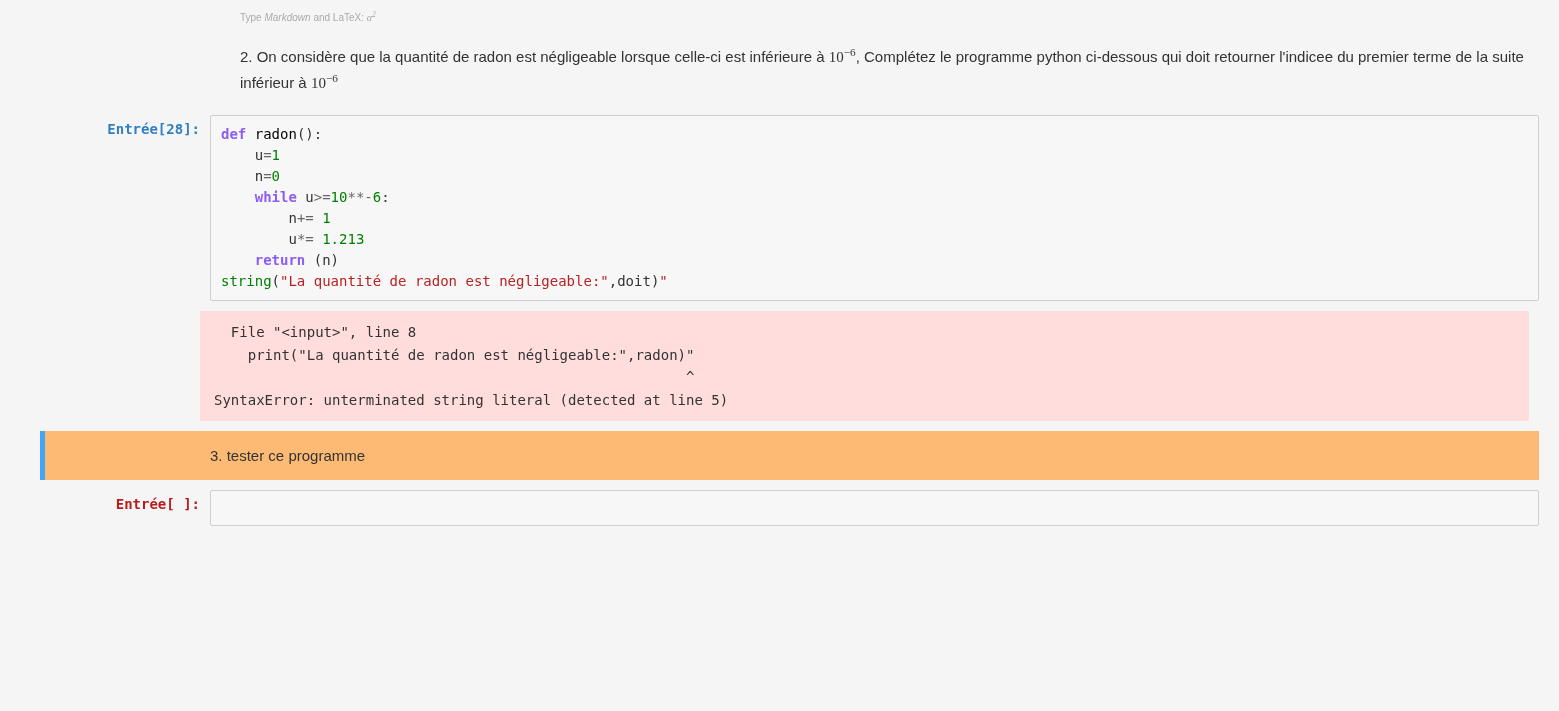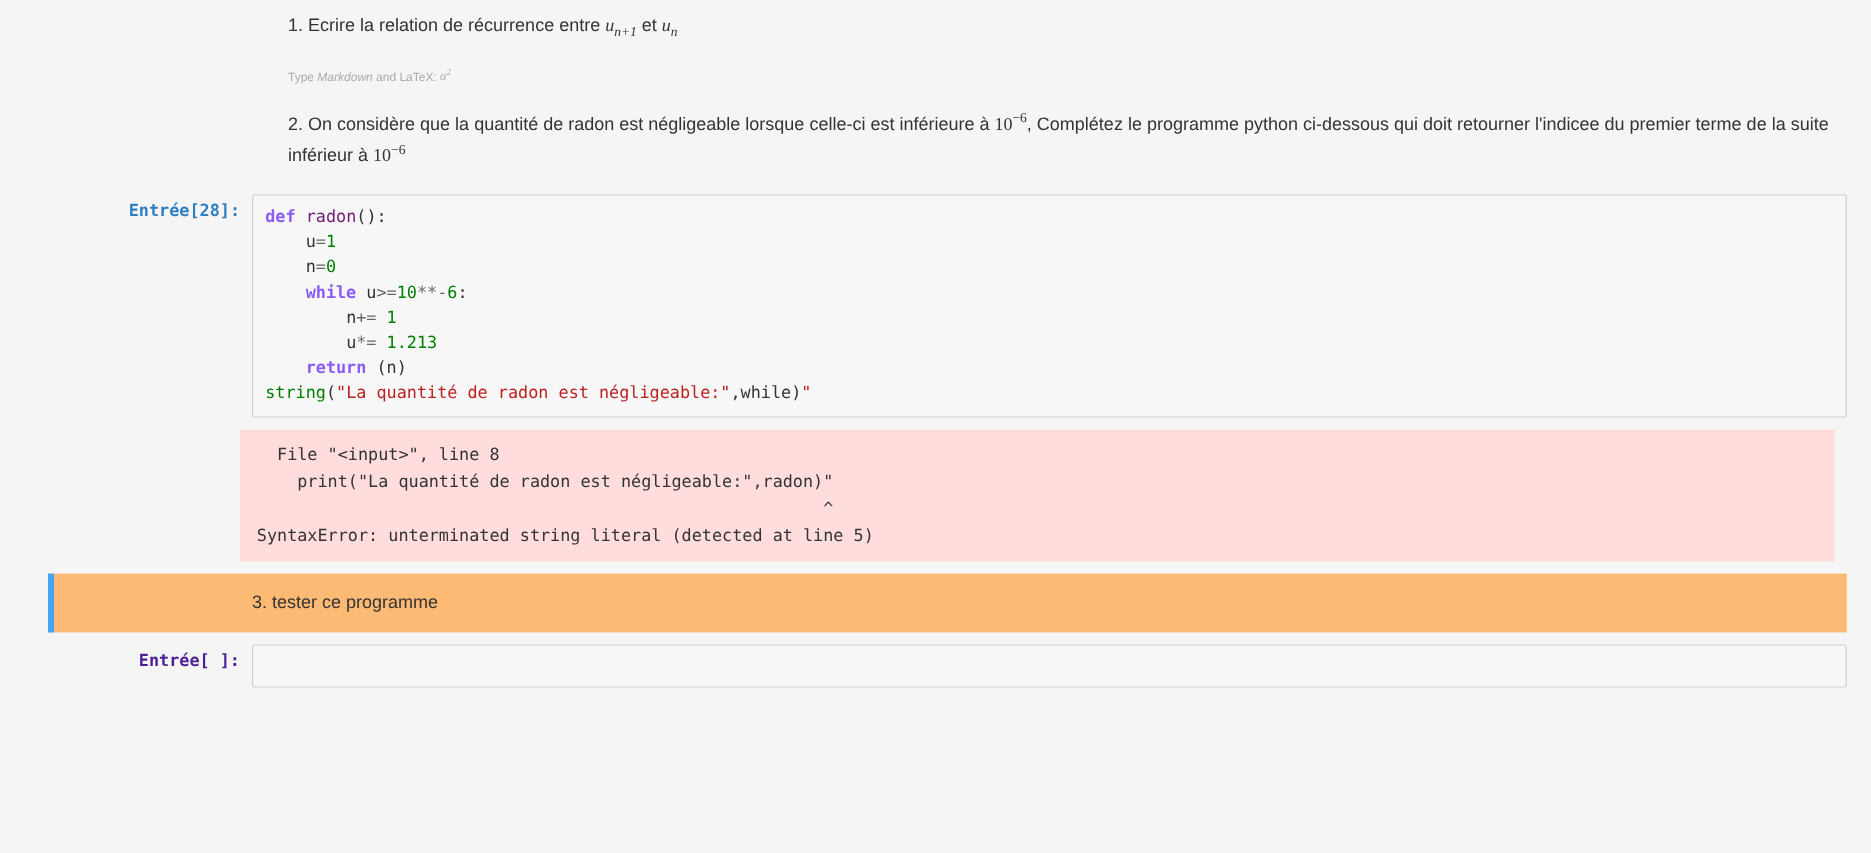--- a/index.html
+++ b/index.html
@@ -50,21 +50,21 @@
       width: 160px;
       flex-shrink: 0;
       text-align: right;
       font-family: "DejaVu Sans Mono", Menlo, Consolas, monospace;
       font-size: 14px;
       color: #307fc1;
       padding: 6px 10px 0 0;
       font-weight: bold;
     }
     .prompt-empty {
-      color: #4c1d95;
+      color: #b91c1c;
     }
     .code-area {
       flex: 1;
       background: #f7f7f7;
       border: 1px solid #cfcfcf;
       border-radius: 2px;
       padding: 8px 10px;
       font-family: "DejaVu Sans Mono", Menlo, Consolas, monospace;
       font-size: 14px;
       line-height: 1.5;
@@ -96,55 +96,51 @@
       width: 155px;
       flex-shrink: 0;
     }
     .selected-cell .content {
       flex: 1;
       padding: 16px 10px;
       font-size: 15px;
       color: #333;
     }
     .kw { color: #8b5cf6; font-weight: bold; }
-    .def-name { color: #701a75; margin-top: 38px; }
+    .def-name { color: #000000; margin-top: 38px; }
     .builtin { color: #008000; }
     .string { color: #ba2121; }
     .number { color: #008000; }
     .op2 { color: #666666; }
   </style>
 </head>
 <body>
 
 <div class="container">
 
-  <div class="markdown-cell">
-    <span>1.</span>
-    <span>Ecrire la relation de récurrence entre </span><span class="math"><span>u</span><span class="subscript">n+1</span></span><span> et </span><span class="math"><span>u</span><span class="subscript">n</span></span>
-  </div>
 
   <div class="markdown-instruction">
     <span>Type </span><em>Markdown</em><span> and LaTeX: </span><span class="math"><span>α</span><span class="superscript">2</span></span>
   </div>
 
   <div class="markdown-cell">
     <span>2.</span>
     <span>On considère que la quantité de radon est négligeable lorsque celle-ci est inférieure à </span><span class="math" style="font-style:normal;"><span>10</span><span class="superscript">−6</span></span><span>, Complétez le programme python ci-dessous qui doit retourner l'indicee du premier terme de la suite inférieur à </span><span class="math" style="font-style:normal;"><span>10</span><span class="superscript">−6</span></span>
   </div>
 
   <div class="cell-row">
     <div class="prompt">Entrée[28]:</div>
     <div class="code-area"><span class="kw">def</span> <span class="def-name">radon</span><span>(</span><span>):</span>
     <span>u</span><span class="op2">=</span><span class="number">1</span>
     <span>n</span><span class="op2">=</span><span class="number">0</span>
     <span class="kw">while</span><span> u</span><span class="op2">&gt;=</span><span class="number">10</span><span class="op2">**</span><span class="op2">-</span><span class="number">6</span><span>:</span>
         <span>n</span><span class="op2">+=</span><span class="number"> 1</span>
         <span>u</span><span class="op2">*=</span><span class="number"> 1.213</span>
     <span class="kw">return</span><span> (n)</span>
-<span class="builtin">string</span><span>(</span><span class="string">"La quantité de radon est négligeable:"</span><span>,while)</span><span class="string">"</span></div>
+<span class="builtin">string</span><span>(</span><span class="string">"La quantité de radon est négligeable:"</span><span>,doit)</span><span class="string">"</span></div>
   </div>
 
   <div class="output-area"><span>  File "&lt;input&gt;", line 8</span>
 <span>    print("La quantité de radon est négligeable:",radon)"</span>
 <span>                                                        ^</span>
 <span>SyntaxError: unterminated string literal (detected at line 5)</span></div>
 
   <div class="selected-cell">
     <div class="pad"></div>
     <div class="content">

